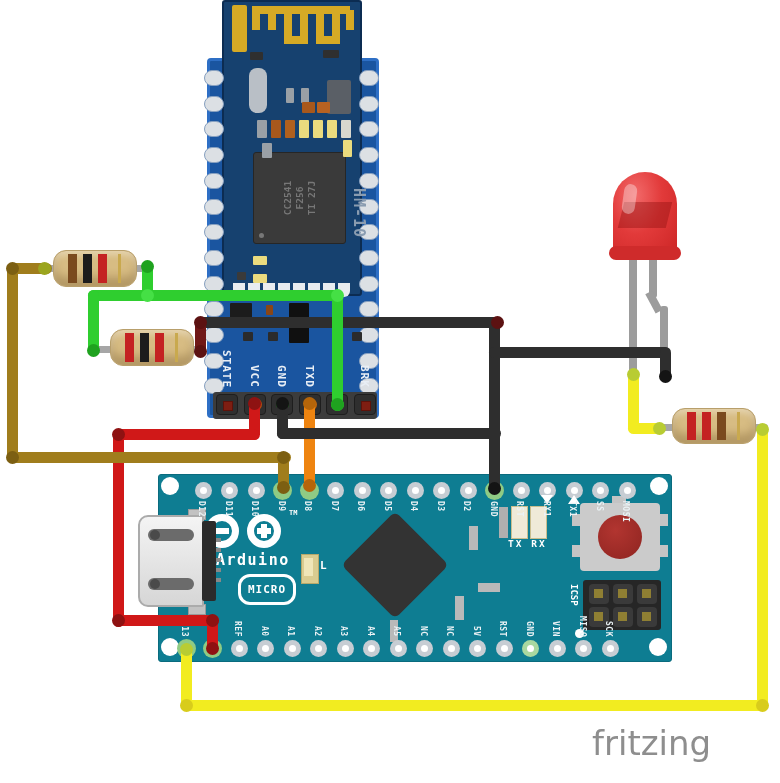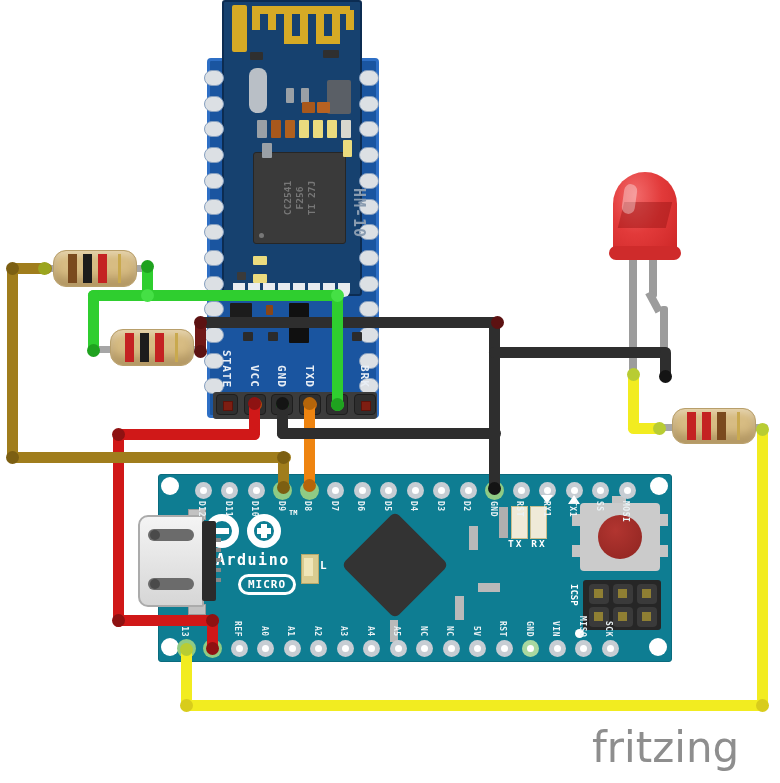--- a/index.html
+++ b/index.html
@@ -78,21 +78,21 @@
 
   <div class="abs" style="left:205px;top:512px;z-index:3;">
     <div style="position:absolute;left:0;top:2px;width:34px;height:34px;border:7px solid #fff;border-radius:50%;box-sizing:border-box;"></div>
     <div style="position:absolute;left:42px;top:2px;width:34px;height:34px;border:7px solid #fff;border-radius:50%;box-sizing:border-box;"></div>
     <div style="position:absolute;left:10px;top:16px;width:14px;height:6px;background:#fff;"></div>
     <div style="position:absolute;left:52px;top:16px;width:14px;height:6px;background:#fff;"></div>
     <div style="position:absolute;left:56px;top:12px;width:6px;height:14px;background:#fff;"></div>
     <div style="position:absolute;left:84px;top:-3px;font-size:7px;font-weight:bold;color:#fff;">TM</div>
   </div>
   <div class="abs" style="left:216px;top:551px;font-size:15px;font-weight:bold;color:#fff;letter-spacing:1.5px;z-index:3;">Arduino</div>
-  <div class="abs" style="left:238px;top:574px;width:58px;height:21px;border:3px solid #fff;border-radius:12px;
+  <div class="abs" style="left:238px;top:574px;width:58px;height:31px;border:3px solid #fff;border-radius:12px;
               box-sizing:border-box;display:flex;align-items:center;justify-content:center;z-index:3;">
     <span style="font-size:11px;font-weight:bold;color:#fff;letter-spacing:1px;">MICRO</span>
   </div>
 
   <div class="abs" style="left:301px;top:554px;width:16px;height:28px;background:#D9CC90;border:1px solid #B5A86B;z-index:3;">
     <div style="position:absolute;left:2px;top:3px;width:9px;height:18px;background:#EFE6B8;"></div>
   </div>
   <div class="abs" style="left:320px;top:559px;font-size:11px;font-weight:bold;color:#fff;z-index:3;">L</div>
 
   <div class="abs" style="left:357px;top:527px;width:76px;height:76px;background:#333;border-radius:6px;
@@ -133,21 +133,21 @@
   <div class="abs" style="left:650px;top:291px;width:8px;height:22px;background:#9C9C9C;transform:rotate(-28deg);z-index:8;"></div>
   <div class="abs" style="left:660px;top:306px;width:8px;height:68px;background:#9C9C9C;border-radius:3px;z-index:8;"></div>
   <div class="abs" style="left:609px;top:172px;width:72px;height:92px;z-index:9;">
     <div style="position:absolute;left:4px;top:0;width:64px;height:84px;border-radius:32px 32px 8px 8px;
                 background:radial-gradient(ellipse at 35% 28%,#F26A6A 0%,#E23A3A 45%,#CC2525 100%);"></div>
     <div style="position:absolute;left:12px;top:30px;width:48px;height:26px;background:rgba(150,20,20,.45);transform:skewX(-14deg);"></div>
     <div style="position:absolute;left:14px;top:12px;width:13px;height:30px;background:rgba(255,255,255,.35);border-radius:8px;transform:rotate(8deg);"></div>
     <div style="position:absolute;left:0;top:74px;width:72px;height:14px;border-radius:7px;background:#CF2B2B;"></div>
   </div>
 
-  <div class="abs" style="left:592px;top:723px;font-size:42px;color:#8E8E8E;z-index:5;
+  <div class="abs" style="left:592px;top:723px;font-size:34px;color:#8E8E8E;z-index:5;
               font-family:'DejaVu Sans','Liberation Sans',sans-serif;">fritzing</div>
 <div style="position: absolute; left: 204px; top: 70px; width: 20px; height: 16px; background: rgb(220, 224, 228); border: 1px solid rgb(135, 160, 192); border-radius: 8px; z-index: 2; box-sizing: border-box;"></div>
     <div style="position: absolute; left: 359px; top: 70px; width: 20px; height: 16px; background: rgb(220, 224, 228); border: 1px solid rgb(135, 160, 192); border-radius: 8px; z-index: 2; box-sizing: border-box;"></div>
     <div style="position: absolute; left: 204px; top: 95.7px; width: 20px; height: 16px; background: rgb(220, 224, 228); border: 1px solid rgb(135, 160, 192); border-radius: 8px; z-index: 2; box-sizing: border-box;"></div>
     <div style="position: absolute; left: 359px; top: 95.7px; width: 20px; height: 16px; background: rgb(220, 224, 228); border: 1px solid rgb(135, 160, 192); border-radius: 8px; z-index: 2; box-sizing: border-box;"></div>
     <div style="position: absolute; left: 204px; top: 121.4px; width: 20px; height: 16px; background: rgb(220, 224, 228); border: 1px solid rgb(135, 160, 192); border-radius: 8px; z-index: 2; box-sizing: border-box;"></div>
     <div style="position: absolute; left: 359px; top: 121.4px; width: 20px; height: 16px; background: rgb(220, 224, 228); border: 1px solid rgb(135, 160, 192); border-radius: 8px; z-index: 2; box-sizing: border-box;"></div>
     <div style="position: absolute; left: 204px; top: 147.1px; width: 20px; height: 16px; background: rgb(220, 224, 228); border: 1px solid rgb(135, 160, 192); border-radius: 8px; z-index: 2; box-sizing: border-box;"></div>
     <div style="position: absolute; left: 359px; top: 147.1px; width: 20px; height: 16px; background: rgb(220, 224, 228); border: 1px solid rgb(135, 160, 192); border-radius: 8px; z-index: 2; box-sizing: border-box;"></div>
     <div style="position: absolute; left: 204px; top: 172.8px; width: 20px; height: 16px; background: rgb(220, 224, 228); border: 1px solid rgb(135, 160, 192); border-radius: 8px; z-index: 2; box-sizing: border-box;"></div>

